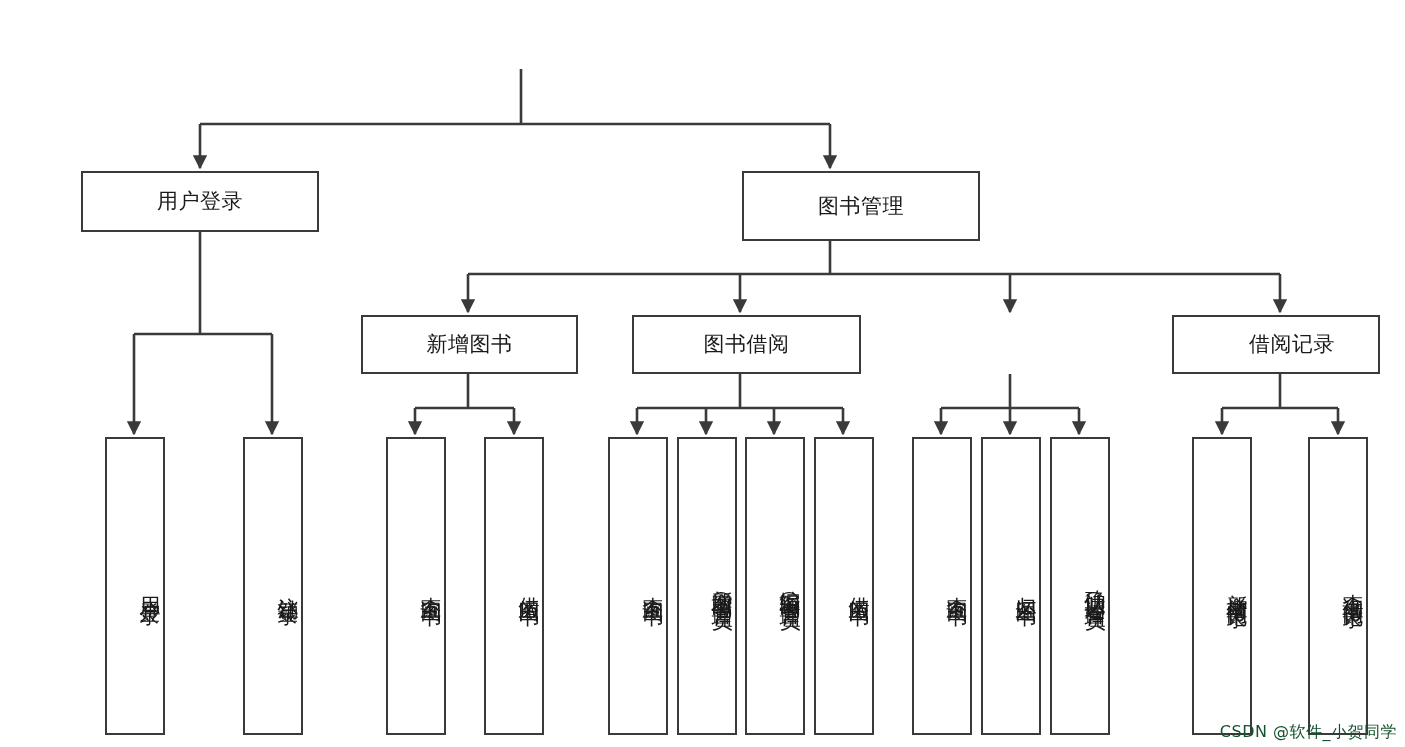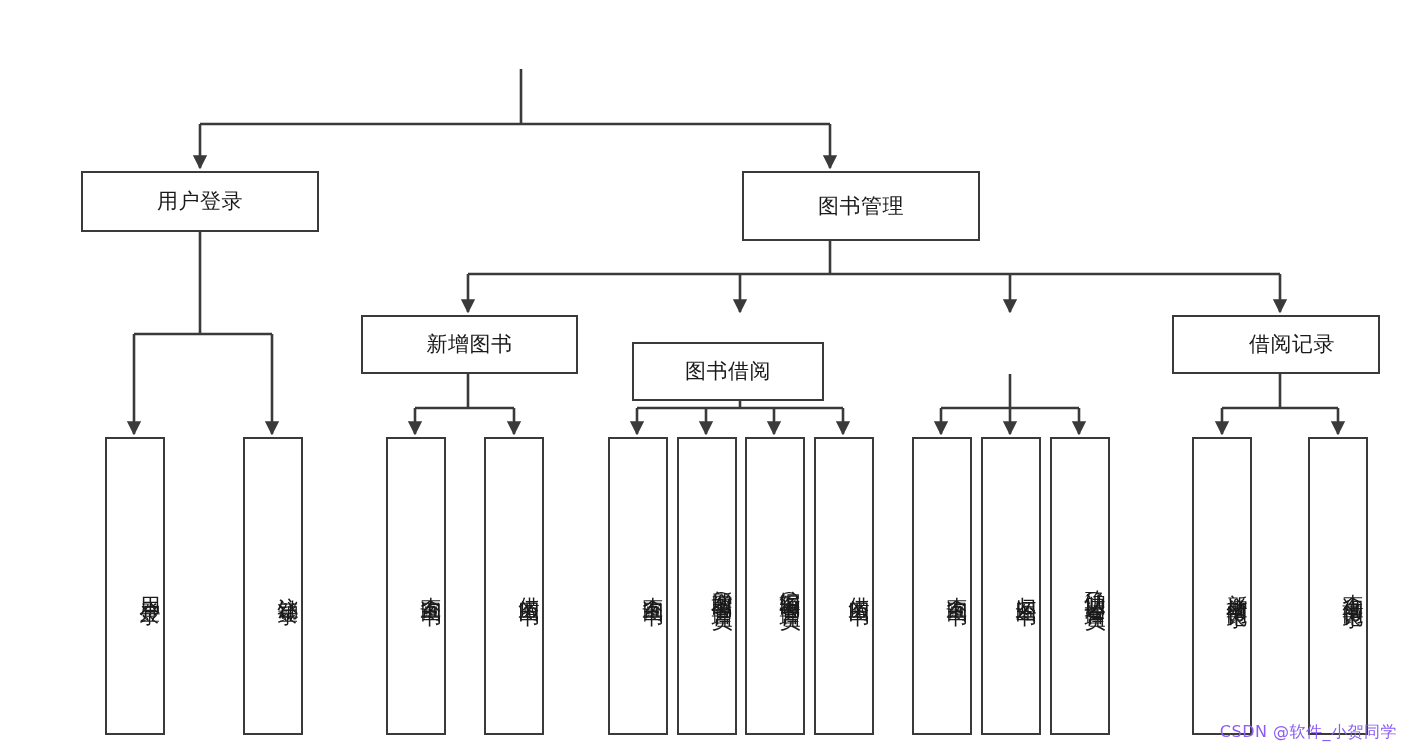--- a/index.html
+++ b/index.html
@@ -66,21 +66,21 @@
     top: 14px;
     width: 1002px;
     height: 55px;
     font-size: 23px;
   }
   .watermark {
     position: absolute;
     right: 8px;
     bottom: 4px;
     font-size: 16px;
-    color: #8b5cf6;
+    color: #14532d;
     white-space: nowrap;
     letter-spacing: 0.5px;
     pointer-events: none;
   }
 </style>
 </head>
 <body>
 
 <div id="diagram-root">
 
@@ -132,21 +132,21 @@
       <path d="M 1222 408 L 1222 434" marker-end="url(#arrow)"></path>
       <path d="M 1338 408 L 1338 434" marker-end="url(#arrow)"></path>
     </g>
   </svg>
 
 
   <div class="node node-h" style="left:81px; top:171px; width:238px; height:61px;">用户登录</div>
   <div class="node node-h" style="left:709px; top:171px; width:238px; height:70px;margin-left:33px;">图书管理</div>
 
   <div class="node node-h" style="left:361px; top:315px; width:217px; height:59px;">新增图书</div>
-  <div class="node node-h" style="left:632px; top:315px; width:192px; height:59px;margin-top:27px;">图书借阅</div>
+  <div class="node node-h" style="left:632px; top:315px; width:229px; height:59px;">图书借阅</div>
   <div class="node node-h" style="left:1172px; top:315px; width:208px; height:59px;padding-left:32px;">借阅记录</div>
 
   <div class="node node-v" style="left:105px; top:437px; width:60px; height:298px;">
     <span class="vlabel">用户登录</span>
   </div>
   <div class="node node-v" style="left:243px; top:437px; width:60px; height:298px;">
     <span class="vlabel">注销登录</span>
   </div>
 
   <div class="node node-v" style="left:386px; top:437px; width:60px; height:298px;">

